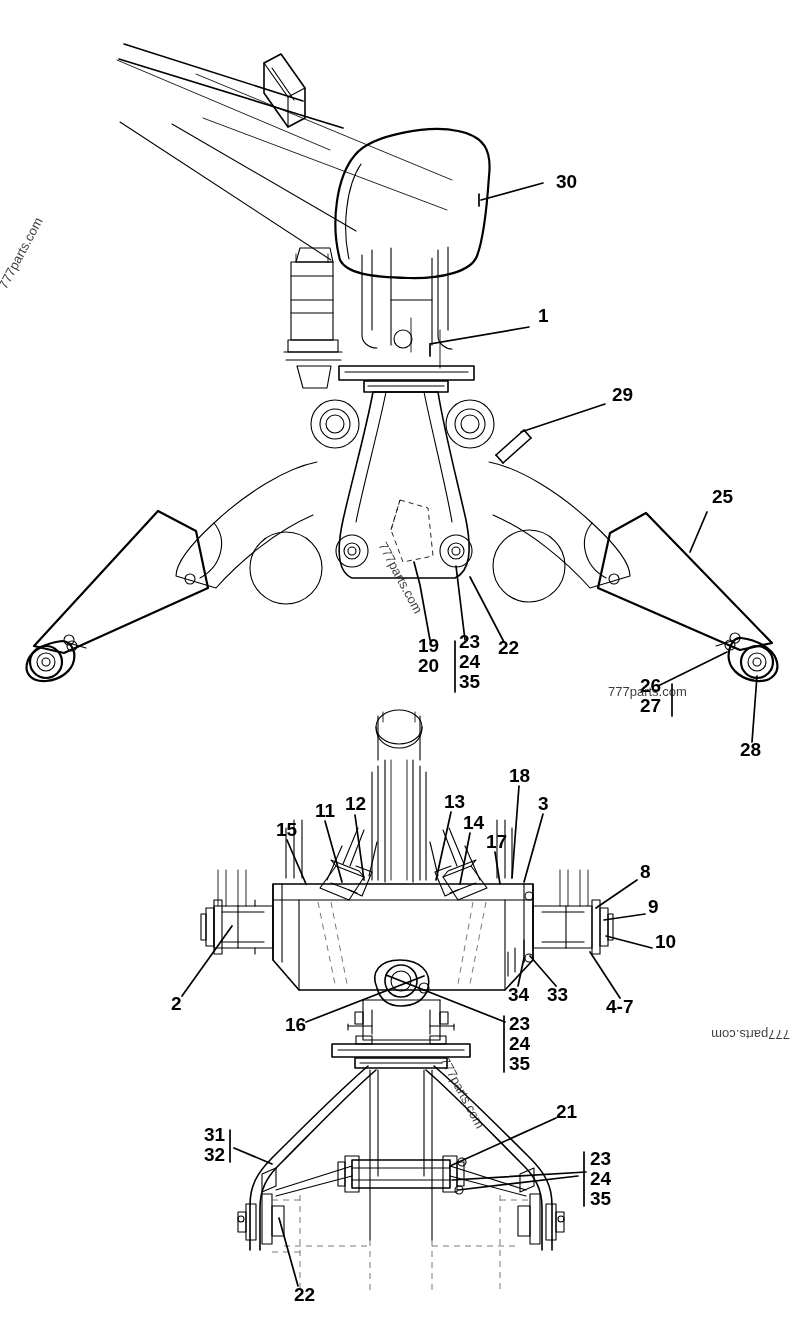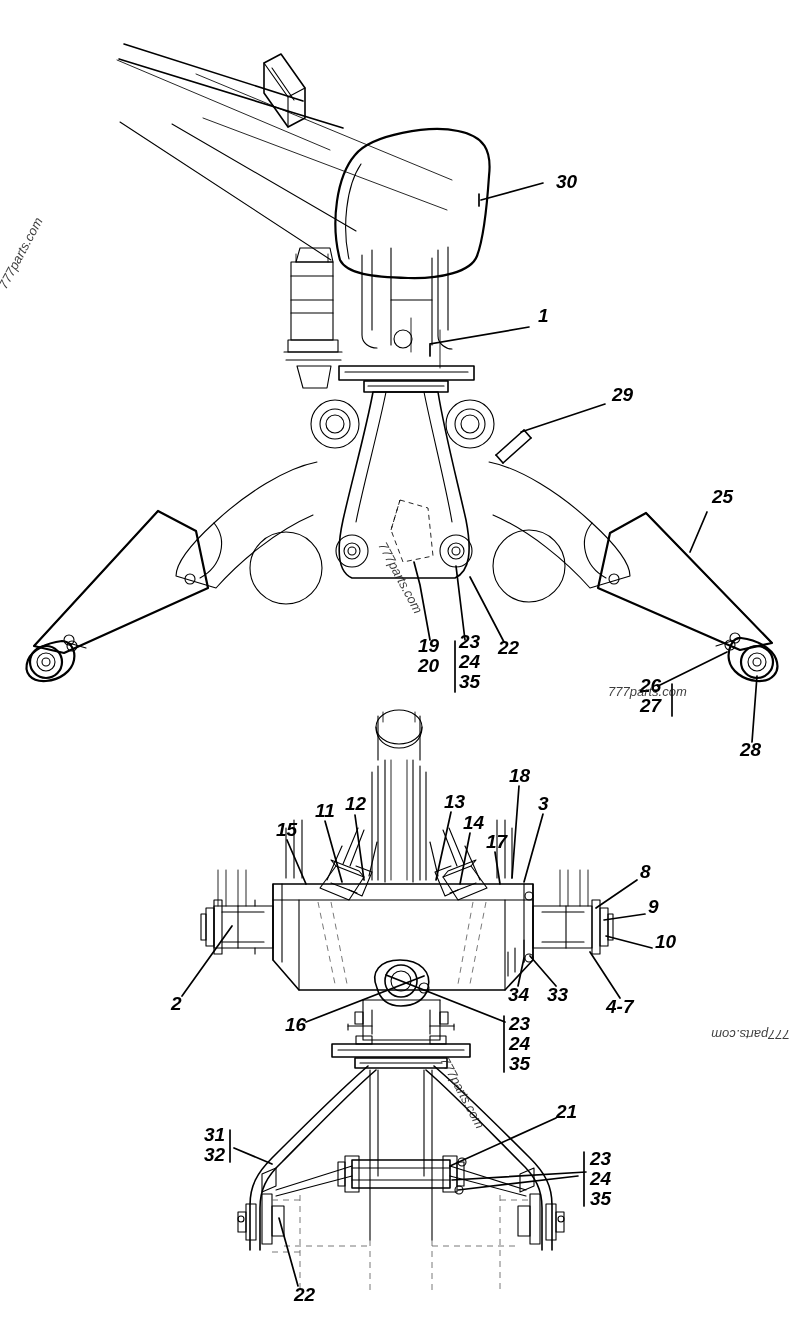--- a/index.html
+++ b/index.html
@@ -1,18 +1,18 @@
 <!DOCTYPE html>
 <html><head>
 <meta charset="utf-8">
 <style>
   html,body{margin:0;padding:0;background:#ffffff;}
   body{width:800px;height:1333px;position:relative;overflow:hidden;
        font-family:"Liberation Sans",sans-serif;}
-  #sheet{position:absolute;inset:0;width:800px;height:1333px;font-style:italic;}
+  #sheet{position:absolute;inset:0;width:800px;height:1333px;}
   svg{display:block;}
   .callout{font-family:"Liberation Sans",sans-serif;font-weight:bold;
            font-size:19px;fill:#000;}
   .wm{font-family:"Liberation Sans",sans-serif;font-size:13px;fill:#1a1a1a;
       opacity:.85;}
 </style>
 </head>
 <body>
 
 <div id="sheet">

